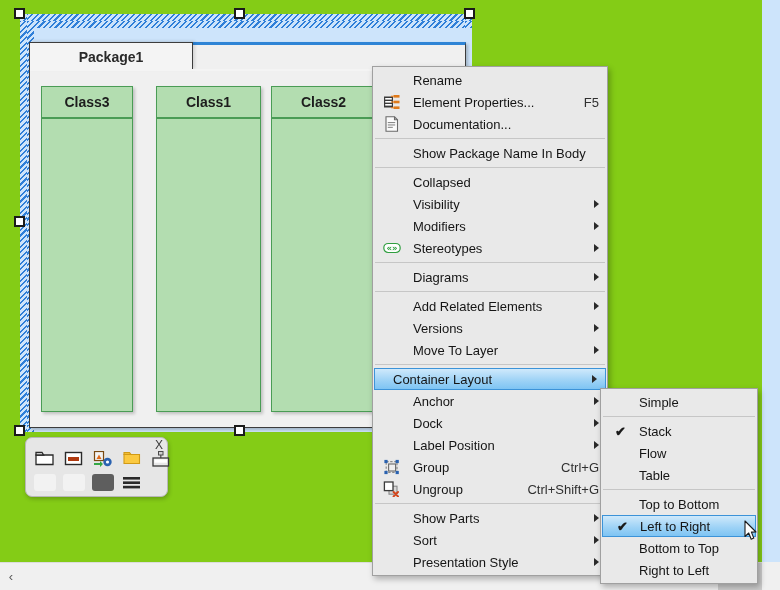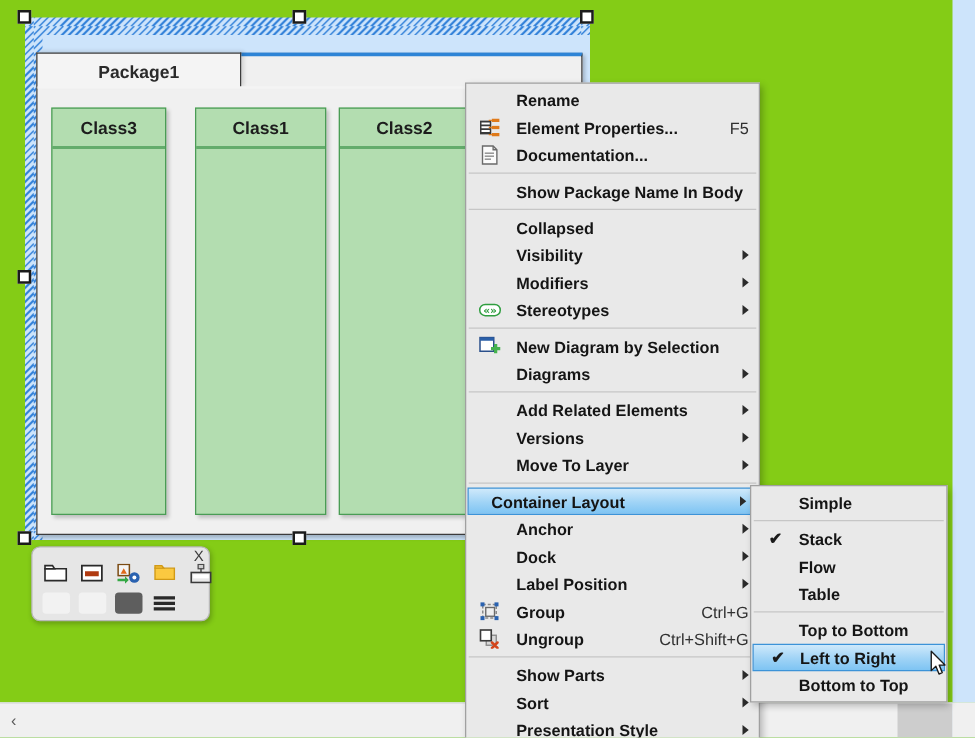--- a/index.html
+++ b/index.html
@@ -221,21 +221,21 @@
     display: flex;
     align-items: center;
     padding-left: 40px;
     padding-right: 8px;
     color: #151515;
     font-size: 13px;
     white-space: nowrap;
     box-sizing: border-box;
   }
   #menu-sub .mi { padding-left: 38px; }
-  .mi .label { flex: 1; font-weight: bold; }
+  .mi .label { flex: 1; }
   .mi .accel {
     color: #303030;
     font-size: 13px;
     padding-left: 12px;
   }
   .mi .arrow {
     position: absolute;
     right: 8px;
     top: 50%;
     transform: translateY(-50%);
@@ -431,29 +431,20 @@
     <div class="mi">
       <span class="icon"><svg width="18" height="16" viewBox="0 0 18 16">
           <rect x="0.8" y="3.5" width="16.4" height="9" rx="4.4" fill="#ffffff" stroke="#2f9e3f" stroke-width="1.2"></rect>
           <text x="9" y="11.4" font-family="DejaVu Sans, sans-serif" font-size="8.5" font-weight="bold" fill="#2f9e3f" text-anchor="middle">«»</text>
         </svg></span>
       <span class="label">Stereotypes</span>
       <span class="arrow"></span>
     </div>
     <div class="sep"></div>
     <div class="mi">
-      <span class="icon"><svg width="18" height="16" viewBox="0 0 18 16">
-          <rect x="1" y="1" width="11" height="11" fill="#ffffff" stroke="#2a4f8a" stroke-width="1.2"></rect>
-          <rect x="1" y="1" width="11" height="2.6" fill="#2a5fa8"></rect>
-          <rect x="9.8" y="8.6" width="7.4" height="2.6" fill="#46b24e"></rect>
-          <rect x="12.2" y="6.2" width="2.6" height="7.4" fill="#46b24e"></rect>
-        </svg></span>
-      <span class="label">New Diagram by Selection</span>
-    </div>
-    <div class="mi">
       <span class="label">Diagrams</span>
       <span class="arrow"></span>
     </div>
     <div class="sep"></div>
     <div class="mi">
       <span class="label">Add Related Elements</span>
       <span class="arrow"></span>
     </div>
     <div class="mi">
       <span class="label">Versions</span>
@@ -535,19 +526,22 @@
     <div class="mi">
       <span class="label">Top to Bottom</span>
     </div>
     <div class="mi hl">
       <span class="check">✔</span>
       <span class="label">Left to Right</span>
     </div>
     <div class="mi">
       <span class="label">Bottom to Top</span>
     </div>
+    <div class="mi">
+      <span class="label">Right to Left</span>
+    </div>
   </div>
 
 <div id="cursor">
   <svg width="14" height="22" viewBox="0 0 14 22">
     <path d="M1 1 L1 16.5 L4.7 13 L7.2 19.2 L9.8 18.1 L7.4 12.1 L12 12 Z" fill="#ffffff" stroke="#1a1a1a" stroke-width="1.1" stroke-linejoin="round"></path>
   </svg>
 </div>
 
 </body></html>

